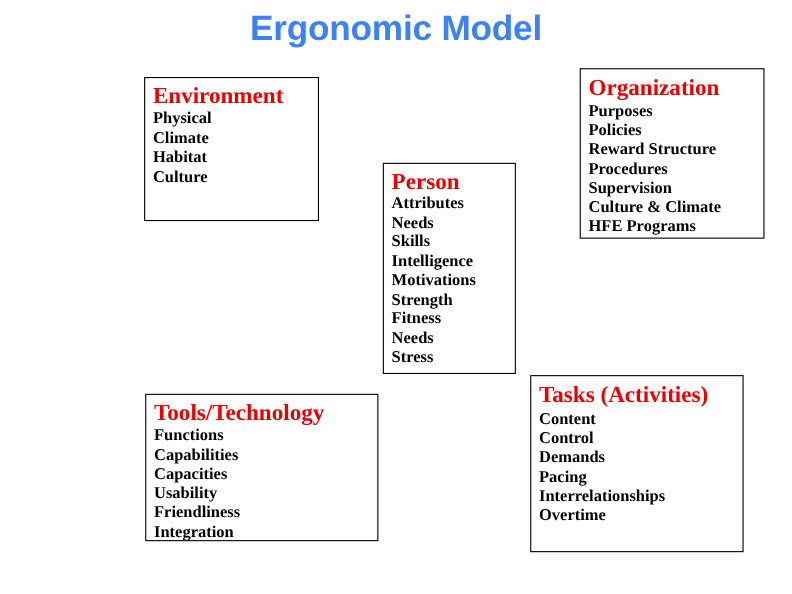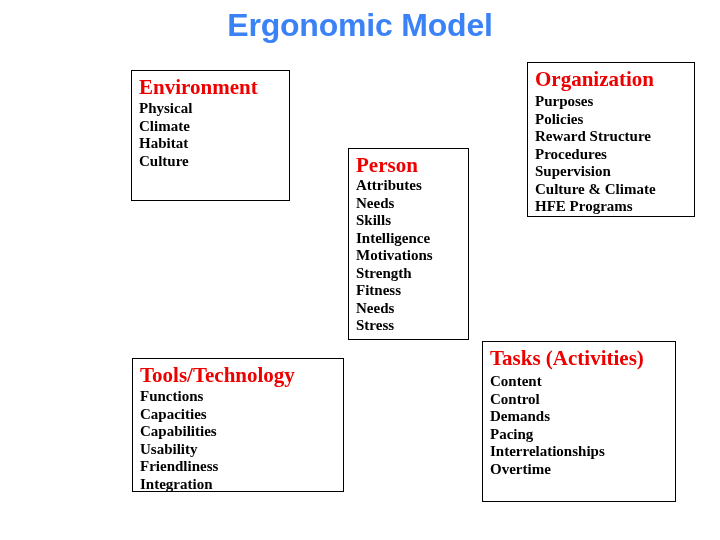--- a/index.html
+++ b/index.html
@@ -145,22 +145,22 @@
       <li>Fitness</li>
       <li>Needs</li>
       <li>Stress</li>
     </ul>
   </div>
 
   <div class="model-box" id="box-tools">
     <div class="box-header">Tools/Technology</div>
     <ul class="box-list">
       <li>Functions</li>
+      <li>Capabilities</li>
       <li>Capacities</li>
-      <li>Capabilities</li>
       <li>Usability</li>
       <li>Friendliness</li>
       <li>Integration</li>
     </ul>
   </div>
 
   <div class="model-box" id="box-tasks">
     <div class="box-header">Tasks (Activities)</div>
     <ul class="box-list">
       <li>Content</li>

